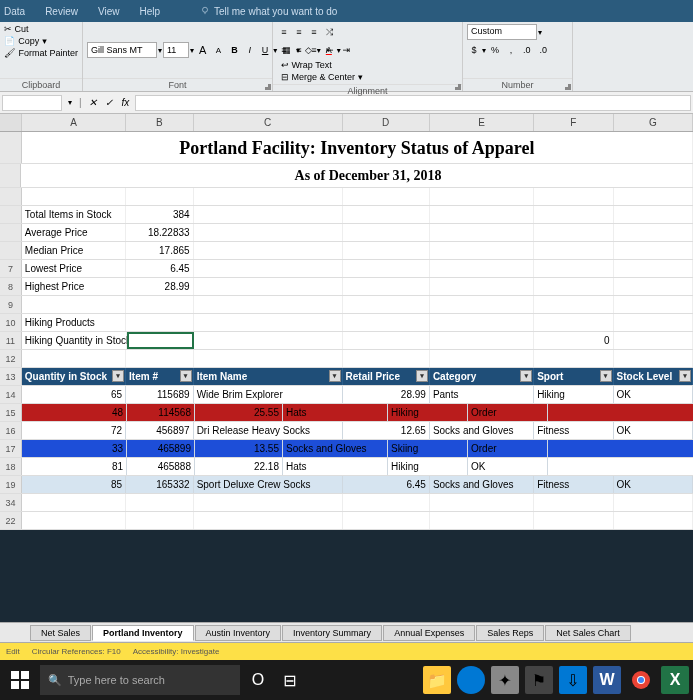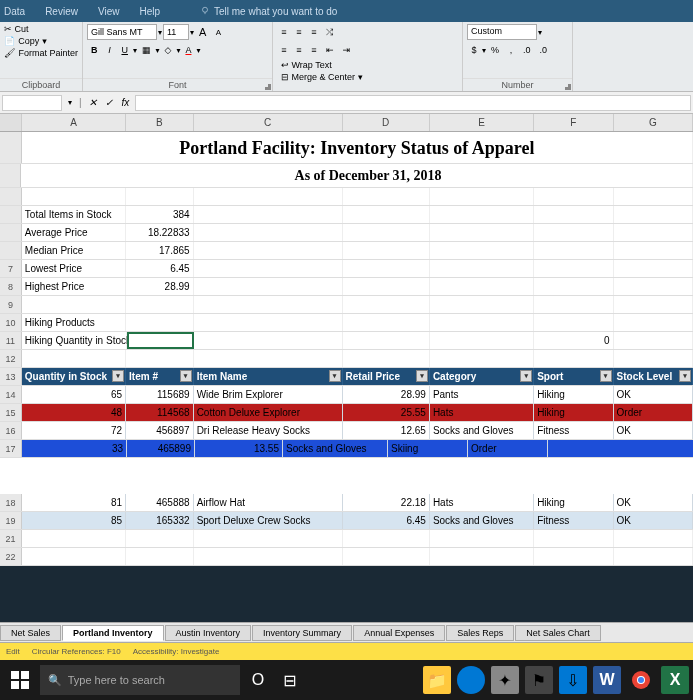--- a/index.html
+++ b/index.html
@@ -11,21 +11,21 @@
 .lightbulb { width: 10px; height: 10px; }
 
 .ribbon { background: #e8ebed; display: flex; height: 70px; border-bottom: 1px solid #bbb; }
 .ribbon-group { border-right: 1px solid #ccc; display: flex; flex-direction: column; }
 .ribbon-body { flex: 1; display: flex; padding: 2px 4px; font-size: 9px; }
 .ribbon-label { text-align: center; font-size: 9px; color: #555; padding: 1px 4px; border-top: 1px solid #ddd; }
 
 .clipboard .ribbon-body { flex-direction: column; gap: 2px; }
 .clip-item { display: flex; align-items: center; gap: 3px; cursor: pointer; }
 
-.font-group .ribbon-body { flex-direction: column; gap: 2px; }
+.font-group .ribbon-body { flex-direction: row; gap: 2px; }
 .font-row { display: flex; gap: 1px; align-items: center; }
 .font-select { border: 1px solid #aaa; background: #fff; font-size: 9px; padding: 1px 3px; width: 70px; height: 16px; }
 .size-select { border: 1px solid #aaa; background: #fff; font-size: 9px; padding: 1px 3px; width: 26px; height: 16px; }
 .btn-small { border: 1px solid transparent; background: none; font-size: 9px; padding: 1px 3px; cursor: pointer; min-width: 14px; height: 16px; display: inline-flex; align-items: center; justify-content: center; }
 
 .align-group .ribbon-body { flex-direction: column; gap: 2px; }
 .align-row { display: flex; gap: 1px; }
 
 .number-group .ribbon-body { flex-direction: column; gap: 2px; }
 .num-format { border: 1px solid #aaa; background: #fff; font-size: 9px; padding: 1px 8px 1px 3px; height: 16px; width: 70px; }
@@ -48,21 +48,21 @@
 .title-row .cell { font-size: 18px; font-weight: bold; font-family: "Times New Roman", serif; line-height: 32px; text-align: center; }
 .subtitle-row { height: 24px; gap: 23px; }
 .subtitle-row .cell { font-size: 14px; font-weight: bold; font-family: "Times New Roman", serif; line-height: 24px; text-align: center; }
 
 .table-header-row { background: #1f4e78; color: #fff; }
 .table-header-row .cell { font-weight: bold; border-right: 1px solid #2a5d8a; position: relative; }
 .filter-arrow { position: absolute; right: 1px; top: 2px; width: 12px; height: 12px; background: #ddd; border: 1px solid #888; display: inline-flex; align-items: center; justify-content: center; font-size: 7px; color: #333; }
 .data-row:nth-child(even) { background: #d6e4f0; }
 .data-row .cell { border-right: 1px solid #cfd8e0; }
 
-.sheet-tabs { position: absolute; bottom: 58px; left: 0; right: 0; height: 20px; background: #e8e8e8; display: flex; align-items: center; font-size: 9px; border-top: 1px solid #aaa; gap: 1px; }
+.sheet-tabs { position: absolute; bottom: 58px; left: 0; right: 0; height: 20px; background: #e8e8e8; display: flex; align-items: center; font-size: 9px; border-top: 1px solid #aaa; padding-left: 30px; gap: 1px; }
 .sheet-tab { padding: 2px 10px; background: #ddd; border: 1px solid #aaa; cursor: pointer; }
 .sheet-tab.active { background: #fff; border-bottom-color: #fff; font-weight: bold; }
 
 .status-bar { position: absolute; bottom: 40px; left: 0; right: 0; height: 18px; background: #fde047; display: flex; align-items: center; font-size: 8px; color: #555; padding: 0 6px; gap: 12px; border-top: 1px solid #aaa; }
 
 .taskbar { position: absolute; bottom: 0; left: 0; right: 0; height: 40px; background: #1a1a1a; display: flex; align-items: center; padding: 0 4px; gap: 4px; }
 .start-btn { width: 32px; height: 32px; display: flex; align-items: center; justify-content: center; cursor: pointer; }
 .search-box { background: #333; color: #aaa; display: flex; align-items: center; padding: 0 8px; width: 200px; height: 30px; font-size: 11px; gap: 6px; }
 .task-icons { display: flex; gap: 6px; margin-left: auto; align-items: center; }
 .task-icon { width: 28px; height: 28px; display: flex; align-items: center; justify-content: center; cursor: pointer; border-radius: 2px; }
@@ -157,20 +157,21 @@
             <span>↩</span>
             <span>Wrap Text</span>
           </div>
         <div class="clip-item">
             <span>⊟</span>
             <span>Merge &amp; Center</span>
             <span> ▾</span>
           </div>
       </div>
     </div>
+    <div class="ribbon-label"><span>Alignment</span><span class="corner-icon"></span></div>
   </div>
 
   <div class="ribbon-group number-group" style="width:110px; position:relative;">
     <div class="ribbon-body">
       <div class="font-row">
           <div class="num-format">Custom</div>
           <span style="font-size:8px;">▾</span>
         </div>
       <div class="font-row">
         <button class="btn-small">$</button>
@@ -339,21 +340,20 @@
     <div class="cell cC">Wide Brim Explorer</div>
     <div class="cell cD num">28.99</div>
     <div class="cell cE">Pants</div>
     <div class="cell cF">Hiking</div>
     <div class="cell cG">OK</div>
       </div>
       <div class="grid-row data-row" style="background: #b91c1c;">
         <div class="rownum">15</div>
     <div class="cell cA num">48</div>
     <div class="cell cB num">114568</div>
-    <div class="cell cC">Cotton Deluxe Explorer</div>
     <div class="cell cD num">25.55</div>
     <div class="cell cE">Hats</div>
     <div class="cell cF">Hiking</div>
     <div class="cell cG">Order</div>
       </div>
       <div class="grid-row data-row" style="background: rgb(255, 255, 255);">
         <div class="rownum">16</div>
     <div class="cell cA num">72</div>
     <div class="cell cB num">456897</div>
     <div class="cell cC">Dri Release Heavy Socks</div>
@@ -364,45 +364,44 @@
       </div>
       <div class="grid-row data-row" style="background: #1d4ed8;">
         <div class="rownum">17</div>
     <div class="cell cA num">33</div>
     <div class="cell cB num">465899</div>
     <div class="cell cD num">13.55</div>
     <div class="cell cE">Socks and Gloves</div>
     <div class="cell cF">Skiing</div>
     <div class="cell cG">Order</div>
       </div>
-      <div class="grid-row data-row" style="background: rgb(255, 255, 255); margin-top: 36px;">
+      <div class="grid-row data-row" style="background: rgb(255, 255, 255);">
         <div class="rownum">18</div>
     <div class="cell cA num">81</div>
     <div class="cell cB num">465888</div>
-    <div class="cell cC">Airflow Hat</div>
     <div class="cell cD num">22.18</div>
     <div class="cell cE">Hats</div>
     <div class="cell cF">Hiking</div>
     <div class="cell cG">OK</div>
       </div>
       <div class="grid-row data-row" style="background: rgb(214, 228, 240);">
         <div class="rownum">19</div>
     <div class="cell cA num">85</div>
     <div class="cell cB num">165332</div>
     <div class="cell cC">Sport Deluxe Crew Socks</div>
     <div class="cell cD num">6.45</div>
     <div class="cell cE">Socks and Gloves</div>
     <div class="cell cF">Fitness</div>
     <div class="cell cG">OK</div>
       </div>
     </div>
 
   <div id="empty-rows">
       <div class="grid-row">
-        <div class="rownum">21</div>
+        <div class="rownum">34</div>
     <div class="cell cA"></div>
         <div class="cell cB"></div>
         <div class="cell cC"></div>
         <div class="cell cD"></div>
         <div class="cell cE"></div>
         <div class="cell cF"></div>
         <div class="cell cG"></div>
       </div>
       <div class="grid-row">
         <div class="rownum">22</div>

